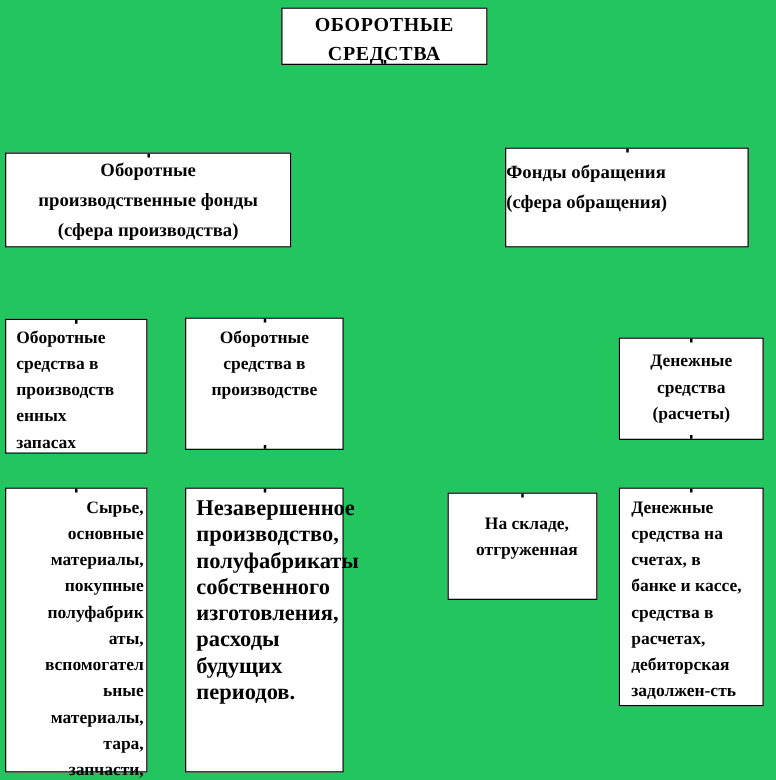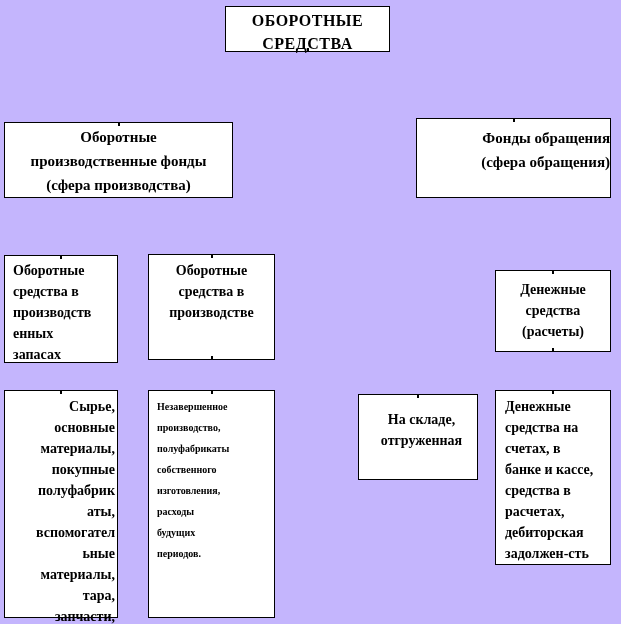--- a/index.html
+++ b/index.html
@@ -4,21 +4,21 @@
 <style>
   html, body { margin: 0; padding: 0; }
   body {
     width: 621px; height: 624px;
     background: #000;
     font-family: "Liberation Serif", "DejaVu Serif", serif;
   }
   .stage {
     position: relative;
     width: 621px; height: 624px;
-    background: #c4b5fd;
+    background: #22c55e;
     overflow: hidden;
   }
   .box {
     position: absolute;
     background: #fff;
     color: #000;
     border: 1px solid #000;
     box-sizing: border-box;
     font-weight: 700;
   }
@@ -37,36 +37,36 @@
     bottom: 0; left: 50%; margin-left: -1px;
     width: 2px; height: 3px; background: #000;
   }
 
   
   .b-root   { left: 225px; top: 6px;   width: 165px; height: 46px;
               text-align: center; font-size: 16px; line-height: 23px;
               padding-top: 2px; letter-spacing: 0.5px; }
   .b-l2l    { left: 4px;   top: 122px; width: 229px; height: 76px;
               text-align: center; font-size: 15px; line-height: 24px; padding-top: 2px; }
-  .b-l2r    { left: 416px; top: 118px; width: 195px; height: 80px;
-              text-align: right; font-size: 15px; line-height: 24px; padding-top: 7px; }
+  .b-l2r    { left: 404px; top: 118px; width: 195px; height: 80px;
+              text-align: left; font-size: 15px; line-height: 24px; padding-top: 7px; }
   .b-l31    { left: 4px;   top: 255px; width: 114px; height: 108px;
               text-align: left; font-size: 14px; line-height: 21px;
               padding: 4px 2px 0 8px; }
   .b-l32    { left: 148px; top: 254px; width: 127px; height: 106px;
               text-align: center; font-size: 14px; line-height: 21px; padding-top: 5px; }
   .b-l33    { left: 358px; top: 270px; width: 120px; height: 82px;
               text-align: center; font-size: 14px; line-height: 21px; padding-top: 8px; }
   .b-l34    { left: 495px; top: 270px; width: 116px; height: 82px;
               text-align: center; font-size: 14px; line-height: 21px; padding-top: 8px; }
   .b-l41    { left: 4px;   top: 390px; width: 114px; height: 228px;
               text-align: right; font-size: 14px; line-height: 21px;
               padding: 5px 2px 0 8px; }
   .b-l42    { left: 148px; top: 390px; width: 127px; height: 228px;
-              text-align: left; font-size: 10px; line-height: 21px;
+              text-align: left; font-size: 18px; line-height: 21px;
               padding: 5px 2px 0 8px; }
   .b-l43    { left: 358px; top: 394px; width: 120px; height: 86px;
               text-align: center; font-size: 14px; line-height: 21px;
               padding: 14px 2px 0 9px; }
   .b-l44    { left: 495px; top: 390px; width: 116px; height: 175px;
               text-align: left; font-size: 14px; line-height: 21px;
               padding: 5px 2px 0 9px; }
 </style>
 </head>
 <body>

